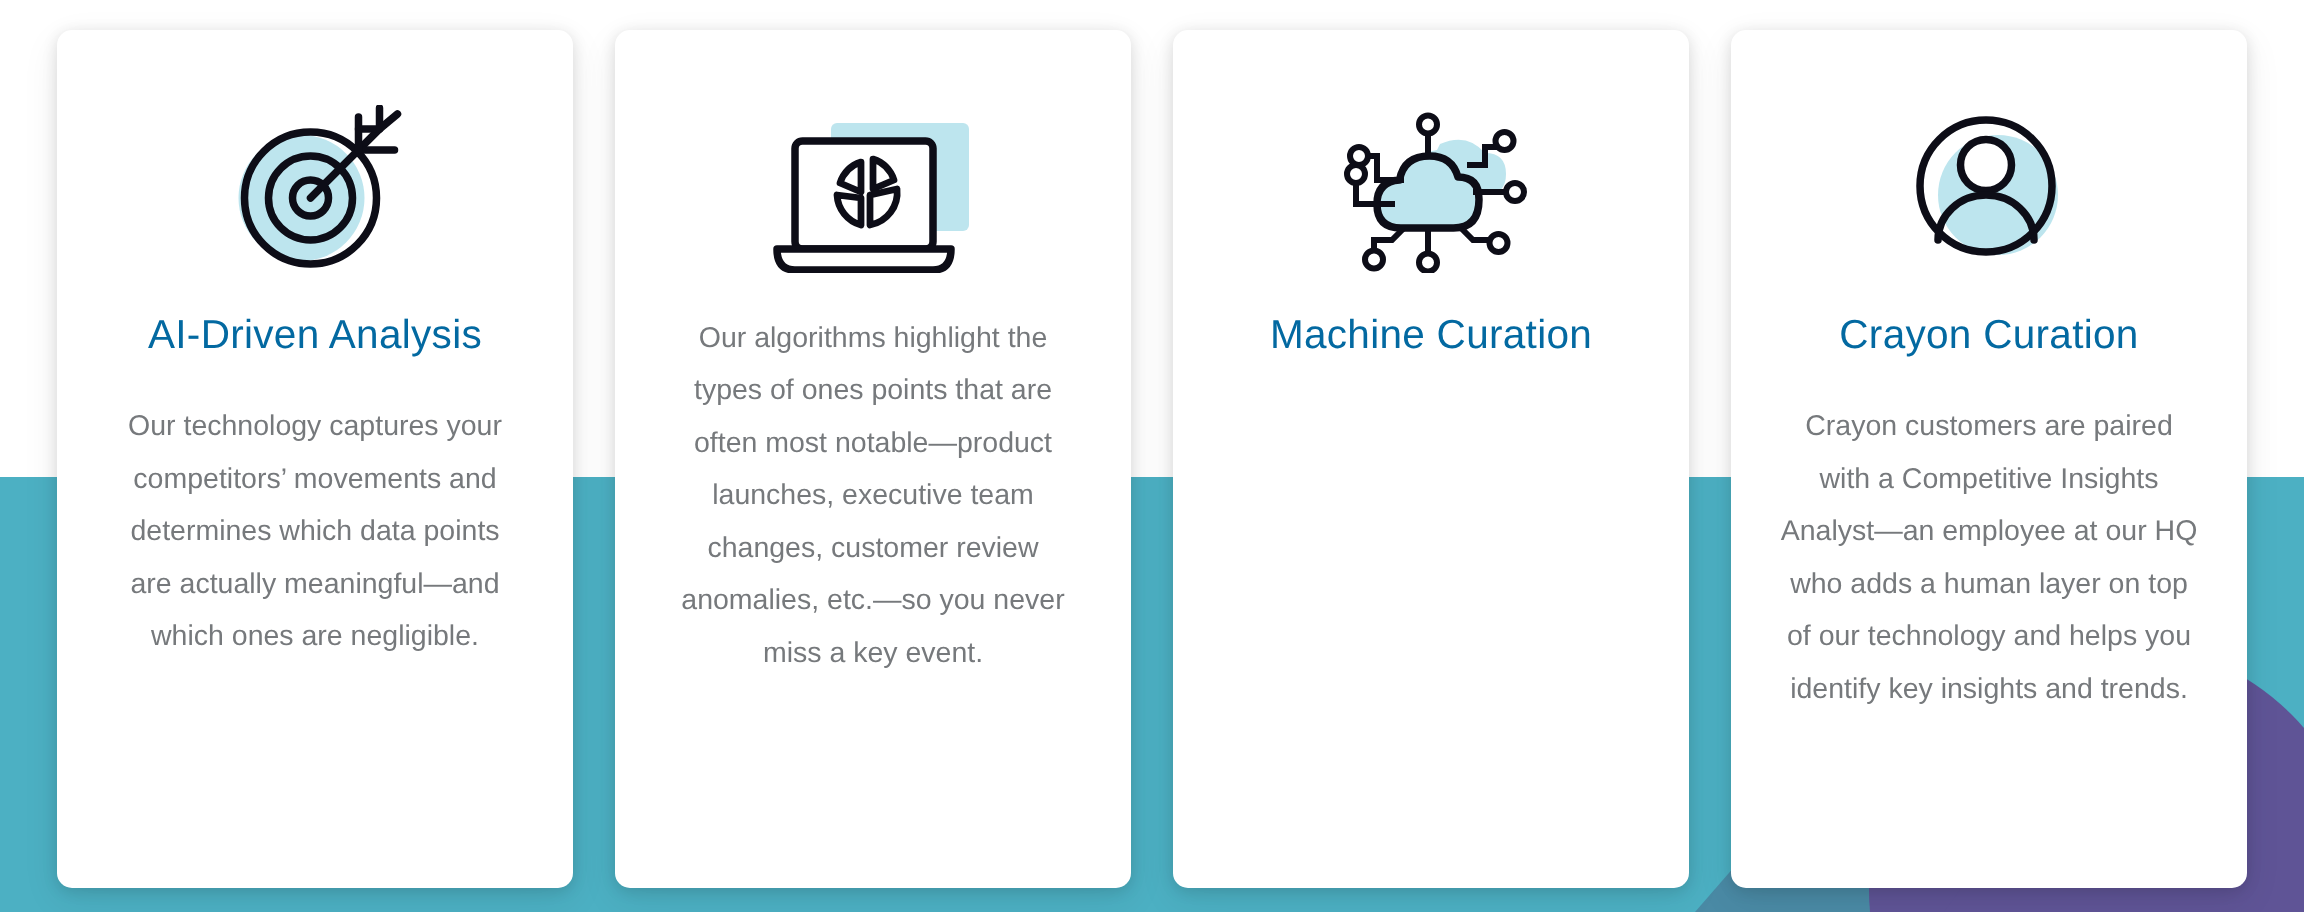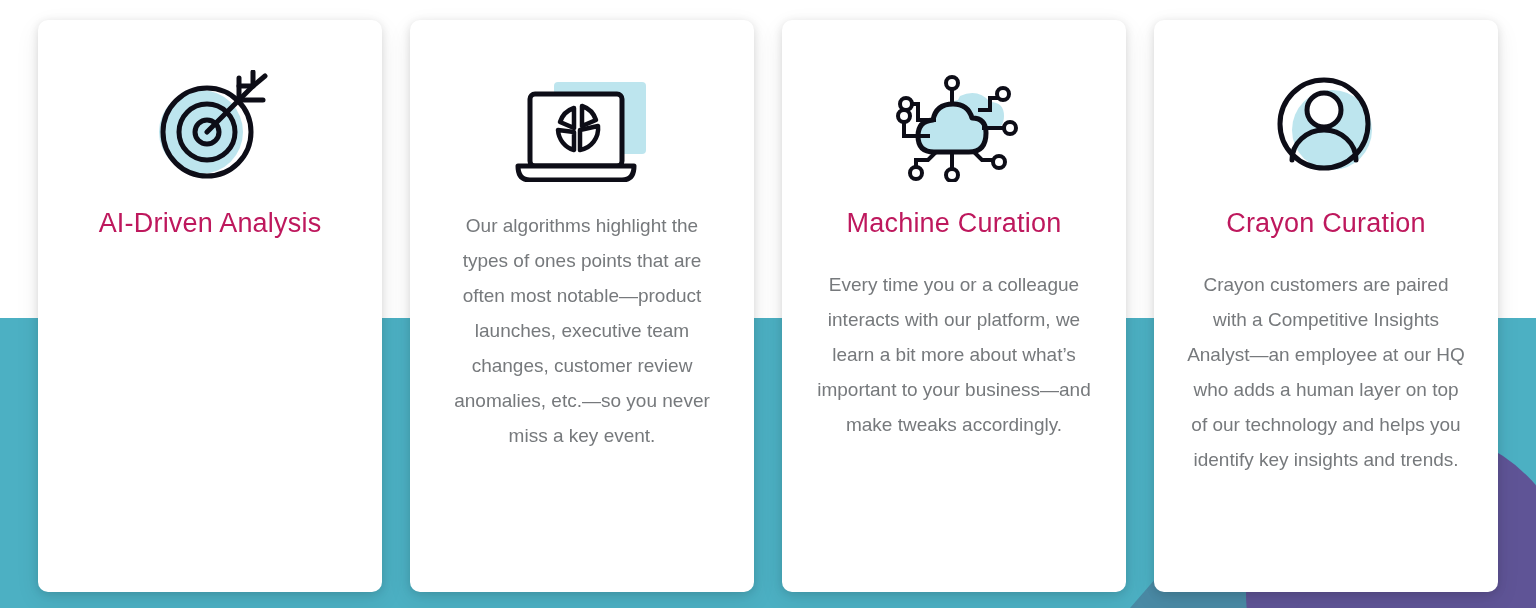--- a/index.html
+++ b/index.html
@@ -92,21 +92,21 @@
     align-items: center;
     justify-content: center;
     margin-bottom: 22px;
   }
 
   .card-icon svg { display: block; }
 
   .card-title {
     font-size: 27px;
     font-weight: 400;
-    color: #be185d;
+    color: #0369a1;
     letter-spacing: 0.2px;
     text-align: center;
     margin-bottom: 28px;
     white-space: nowrap;
   }
 
   .card-body {
     font-size: 19px;
     line-height: 35px;
     color: #76797c;
@@ -135,20 +135,21 @@
         <circle cx="56" cy="62" r="28" fill="none" stroke="#0d0d17" stroke-width="5"></circle>
         <circle cx="56" cy="62" r="12" fill="none" stroke="#0d0d17" stroke-width="5"></circle>
         <line x1="56" y1="62" x2="102" y2="16" stroke="#0d0d17" stroke-width="5" stroke-linecap="round"></line>
         <polyline points="88,16 102,16 102,2" fill="none" stroke="#0d0d17" stroke-width="5" stroke-linecap="round" stroke-linejoin="round"></polyline>
         <polyline points="90,30 112,30" fill="none" stroke="#0d0d17" stroke-width="5" stroke-linecap="round"></polyline>
         <polyline points="88,8 88,30" fill="none" stroke="#0d0d17" stroke-width="5" stroke-linecap="round"></polyline>
         <line x1="102" y1="16" x2="114" y2="6" stroke="#0d0d17" stroke-width="5" stroke-linecap="round"></line>
       </svg>
     </div>
     <div class="card-title">AI-Driven Analysis</div>
+    <div class="card-body">Our technology captures your competitors’ movements and determines which data points are actually meaningful—and which ones are negligible.</div>
   </div>
 
   <div class="card">
     <div class="card-icon">
       <svg width="144" height="112" viewBox="0 0 144 112">
         <rect x="44" y="12" width="92" height="72" rx="4" fill="#bde5ee"></rect>
         <rect x="20" y="24" width="92" height="72" rx="5" fill="#ffffff" stroke="#0d0d17" stroke-width="5"></rect>
         <path d="M8 96 L124 96 Q124 110 112 110 L20 110 Q8 110 8 96 Z" fill="#ffffff" stroke="#0d0d17" stroke-width="5" stroke-linejoin="round"></path>
         <path d="M64 38 A22 22 0 0 0 50 52 L64 58 Z" fill="#ffffff" stroke="#0d0d17" stroke-width="4.5" stroke-linejoin="round"></path>
         <path d="M72 36 A22 22 0 0 1 86 50 L72 56 Z" fill="#ffffff" stroke="#0d0d17" stroke-width="4.5" stroke-linejoin="round"></path>
@@ -180,21 +181,20 @@
           <circle cx="18" cy="46" r="6"></circle>
           <circle cx="124" cy="58" r="6"></circle>
           <circle cx="117" cy="24" r="6"></circle>
           <circle cx="66" cy="105" r="6"></circle>
           <circle cx="30" cy="103" r="6"></circle>
           <circle cx="113" cy="92" r="6"></circle>
         </g>
       </svg>
     </div>
     <div class="card-title">Machine Curation</div>
-    <div class="card-body">Every time you or a colleague interacts with our platform, we learn a bit more about what’s important to your business—and make tweaks accordingly.</div>
   </div>
 
   <div class="card">
     <div class="card-icon">
       <svg width="112" height="112" viewBox="0 0 112 112">
         <circle cx="62" cy="60" r="40" fill="#bde5ee"></circle>
         <circle cx="54" cy="54" r="44" fill="none" stroke="#0d0d17" stroke-width="5"></circle>
         <circle cx="54" cy="40" r="17" fill="#ffffff" stroke="#0d0d17" stroke-width="5"></circle>
         <path d="M22 90 a32 30 0 0 1 64 0" fill="none" stroke="#0d0d17" stroke-width="5" stroke-linecap="round"></path>
       </svg>

